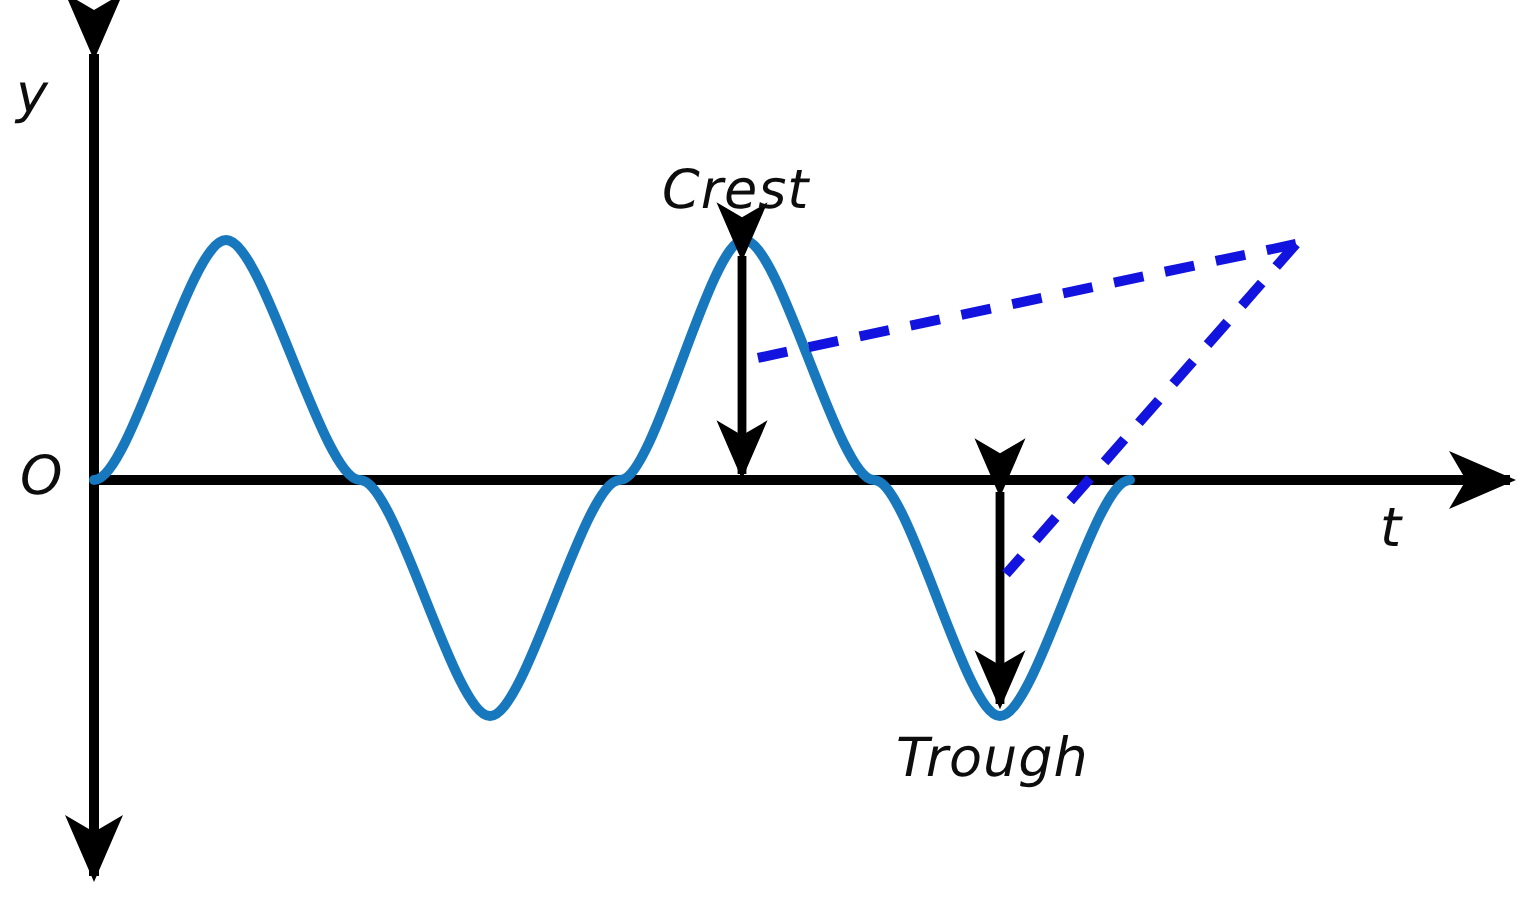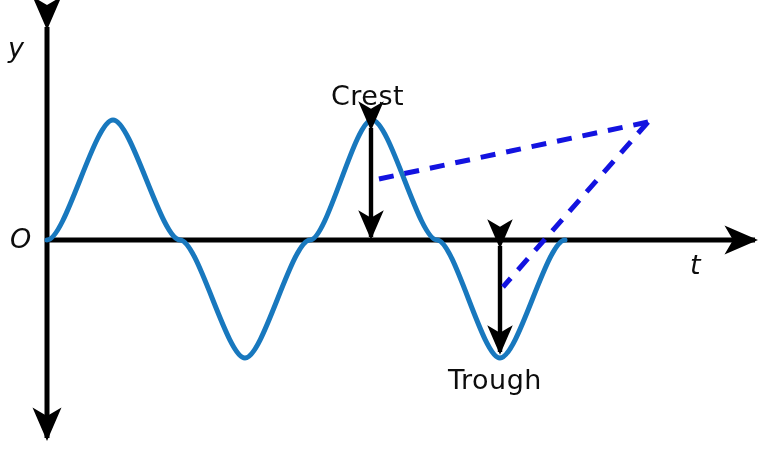--- a/index.html
+++ b/index.html
@@ -31,20 +31,21 @@
     line-height: 1;
     -webkit-font-smoothing: antialiased;
   }
   .axis-label {
     font-size: 27px;
     font-style: italic;
   }
   .annot-label {
     font-size: 27px;
     letter-spacing: 0.5px;
+    font-style: italic;
   }
   #label-y        { left: 8px;  top: 34px; }
   #label-origin   { left: 10px; top: 225px; }
   #label-t        { left: 690px;top: 251px; }
   #label-crest    { left: 331px;top: 82px;  }
   #label-amplitude{ left: 574px;top: 82px;  }
   #label-trough   { left: 448px;top: 366px; }
 </style>
 </head>
 <body>

